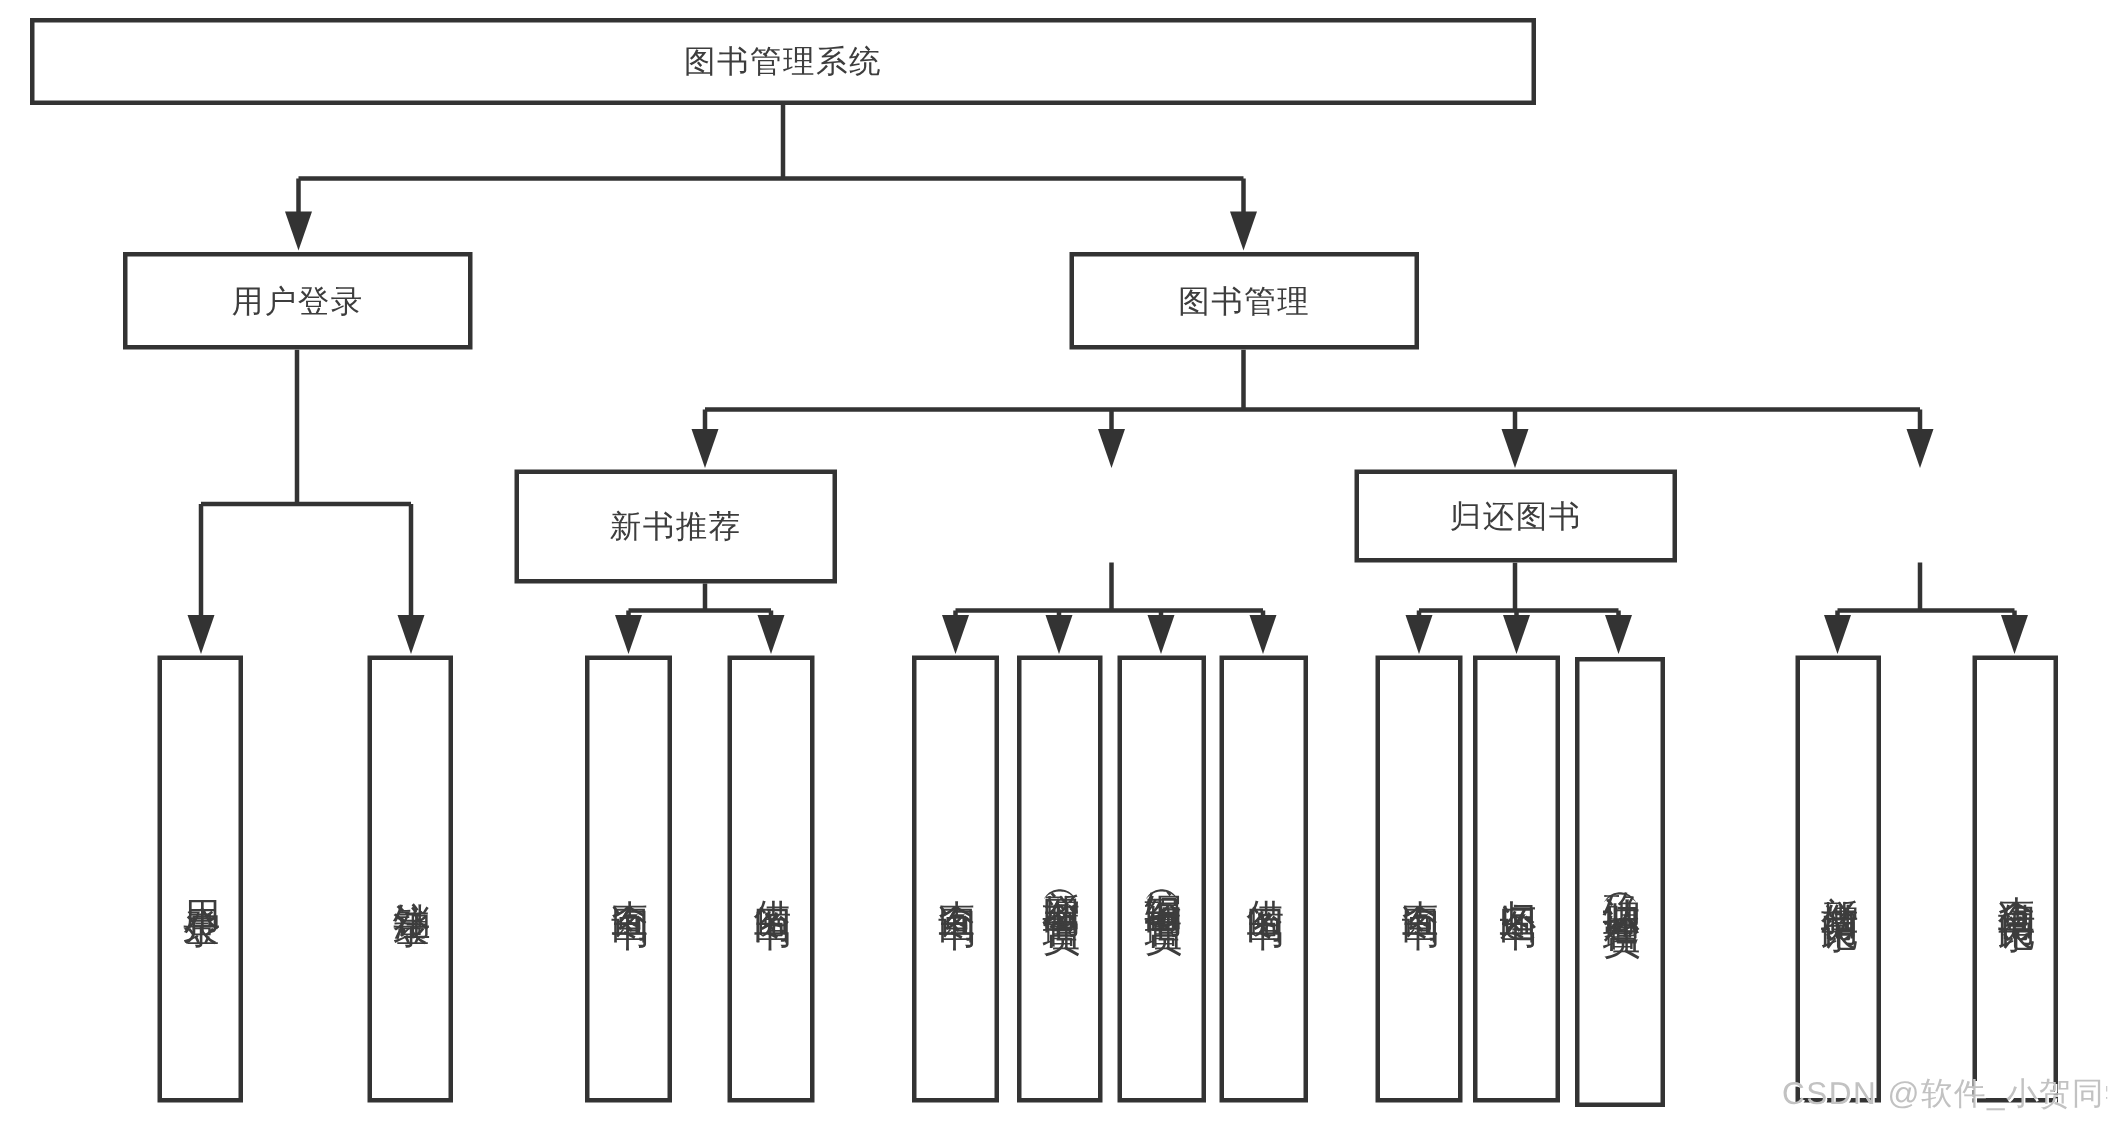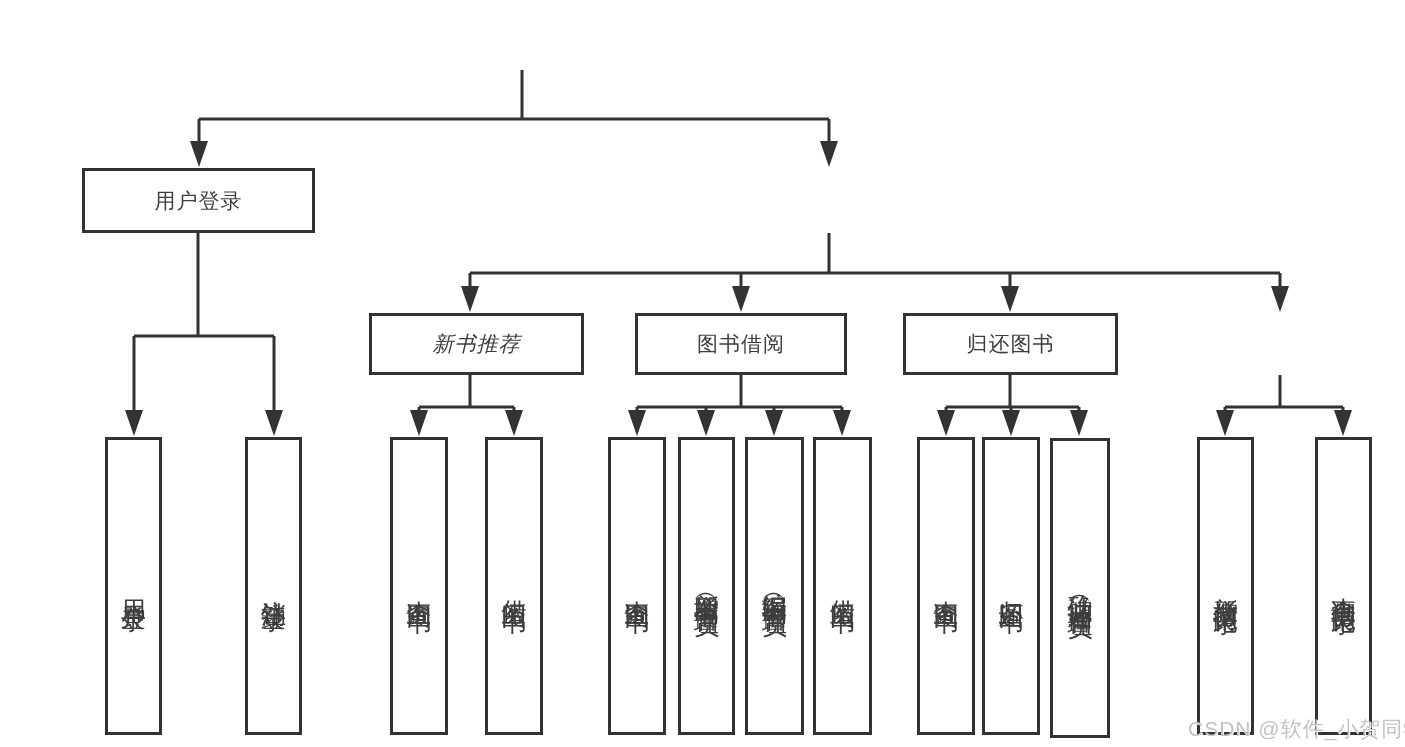--- a/index.html
+++ b/index.html
@@ -89,30 +89,33 @@
       <polygon points="774,436 765,410 783,410"></polygon>
       <polygon points="842,436 833,410 851,410"></polygon>
       <polygon points="946,436 937,410 955,410"></polygon>
       <polygon points="1011,436 1002,410 1020,410"></polygon>
       <polygon points="1079,436 1070,410 1088,410"></polygon>
       <polygon points="1225,436 1216,410 1234,410"></polygon>
       <polygon points="1343,436 1334,410 1352,410"></polygon>
     </g>
   </svg>
 
+  <div class="box" style="left:20px; top:12px; width:1004px; height:58px;">
+    <span class="h-label">图书管理系统</span>
+  </div>
 
   <div class="box" style="left:82px; top:168px; width:233px; height:65px;">
     <span class="h-label">用户登录</span>
   </div>
+  <div class="box" style="left:713px; top:168px; width:233px; height:65px;">
+    <span class="h-label">图书管理</span>
+  </div>
 
-  <div class="box" style="left:369px; top:313px; width:215px; height:62px;font-style:italic;">
+  <div class="box" style="left:343px; top:313px; width:215px; height:76px;">
     <span class="h-label">新书推荐</span>
-  </div>
-  <div class="box" style="left:635px; top:313px; width:212px; height:62px;">
-    <span class="h-label">图书借阅</span>
   </div>
   <div class="box" style="left:903px; top:313px; width:215px; height:62px;">
     <span class="h-label">归还图书</span>
   </div>
 
   <div class="box" style="left:105px; top:437px; width:57px; height:298px;">
     <span class="v-label">用户登录</span>
   </div>
   <div class="box" style="left:245px; top:437px; width:57px; height:298px;">
     <span class="v-label">注销登录</span>

